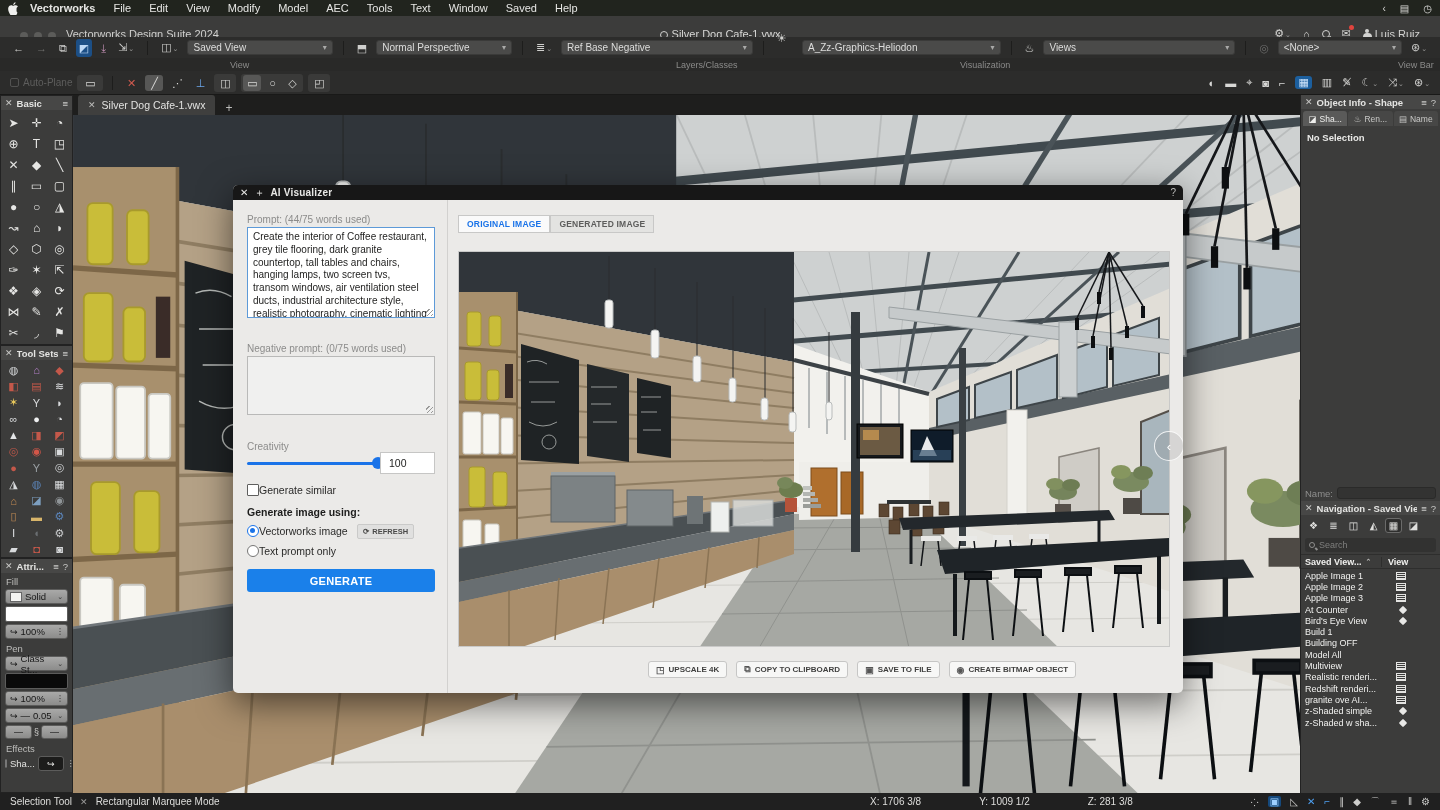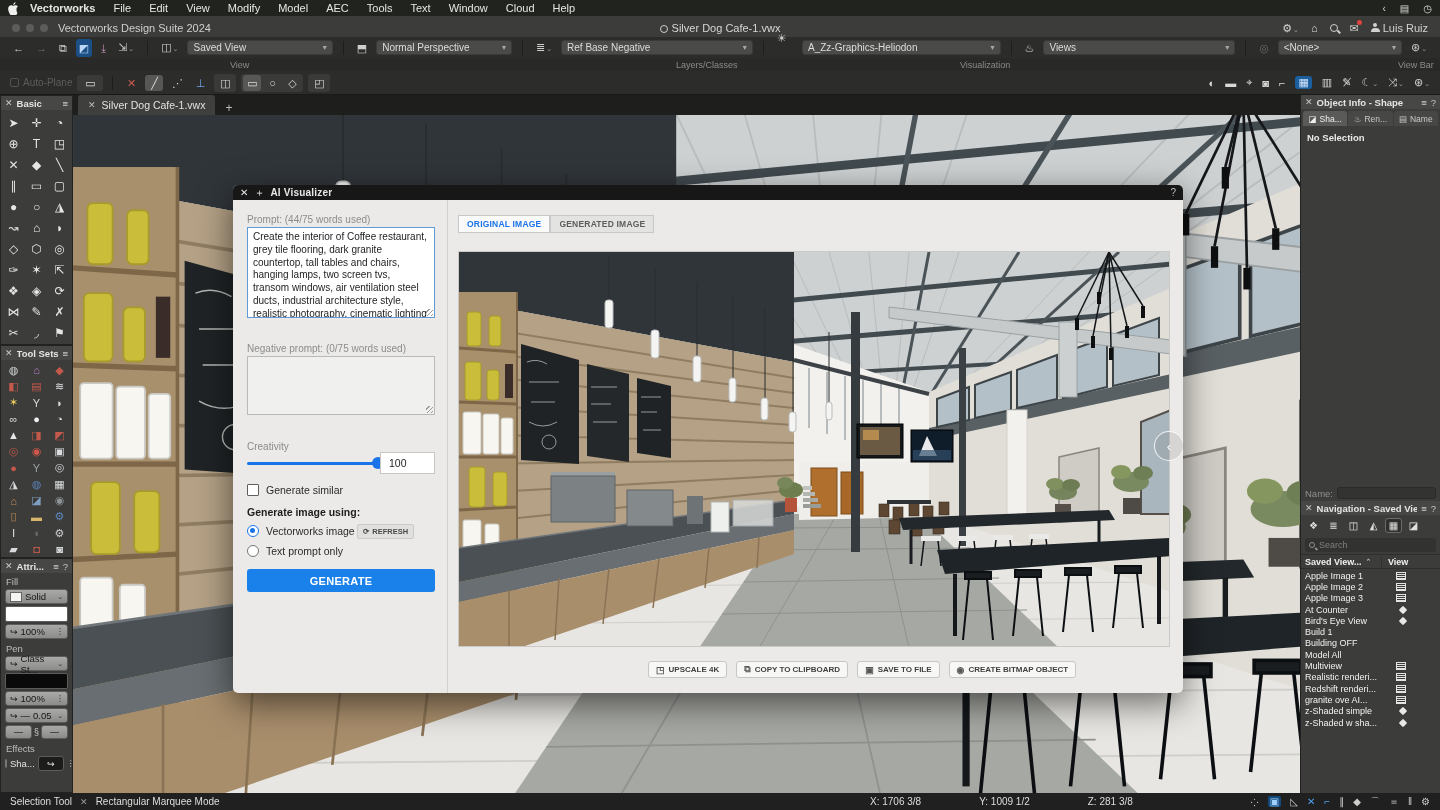--- a/index.html
+++ b/index.html
@@ -6,21 +6,21 @@
   html,body{width:1440px;height:810px;overflow:hidden;background:#222}
   .app{position:relative;width:1440px;height:810px;overflow:hidden;background:#2e2e2d}
   .abs{position:absolute}
 
   
   .menubar{left:0;top:0;width:1440px;height:16px;background:#21241e;display:flex;align-items:center;gap:0;padding:0 8px;color:#e8e8e6;font-size:11px;z-index:40}
   .menu-item{padding:0 9px;line-height:16px;color:#e6e6e4}
   .menu-item.first{font-weight:bold}
   .menubar .spacer{flex:1}
   .mb-right{display:flex;gap:14px;align-items:center;color:#d8d8d6;font-size:10px}
-  .titlebar{left:0;top:16px;width:1440px;height:24px;background:#3c3c3b;display:flex;align-items:center;padding:0 12px;color:#cfcfcd;font-size:11px;z-index:40}
+  .titlebar{left:0;top:16px;width:1440px;height:24px;background:#3c3c3b;display:flex;align-items:flex-end;padding:0 20px;color:#cfcfcd;font-size:11px;z-index:40}
   .tl{width:8px;height:8px;border-radius:50%;background:#5c5c5a;margin-right:6px}
   .doc-center{position:absolute;left:0;right:0;text-align:center;color:#d6d6d4;font-size:11px;pointer-events:none}
   .tb-right{margin-left:auto;display:flex;align-items:center;gap:12px;color:#d2d2d0;font-size:11px;z-index:2}
   .pinicon{display:inline-block;width:8px;height:8px;border:1.5px solid #cfcfcd;border-radius:50%;vertical-align:-1px;margin-right:4px}
   .mailwrap{position:relative}
   .red-dot{position:absolute;right:-3px;top:-2px;width:5px;height:5px;border-radius:50%;background:#e0443e}
   .person{display:inline-block;position:relative;width:9px;height:9px;margin-right:3px}
   .person:before{content:"";position:absolute;left:2.5px;top:0;width:4px;height:4px;border-radius:50%;background:#d2d2d0}
   .person:after{content:"";position:absolute;left:0;top:4.5px;width:9px;height:4.5px;border-radius:4px 4px 0 0;background:#d2d2d0}
   .mag{display:inline-block;position:relative;width:8px;height:8px;border:1.5px solid #d2d2d0;border-radius:50%}
@@ -114,21 +114,21 @@
   .dlg-title .q{margin-left:auto;color:#bdbdbb}
   .dlg-label{position:absolute;color:#8c8c8b;font-size:10px}
   .ta{position:absolute;background:#fff;border:1px solid #b9b9b8;font-size:10px;color:#1d1d1c;line-height:1.28;padding:3px 5px;overflow:hidden}
   .ta.focus{border:1.5px solid #5d9ad8}
   .ta.neg{background:#f0f0ef}
   .ta .rs{position:absolute;right:1px;bottom:1px;width:7px;height:7px;background:repeating-linear-gradient(135deg,transparent 0 2px,#9a9a99 2px 3px)}
   .slider{position:absolute;height:12px;display:flex;align-items:center}
   .slider .track{height:3px;background:#1a73e8;border-radius:2px;width:100%}
   .slider .thumb{position:absolute;right:-6px;top:0;width:12px;height:12px;border-radius:50%;background:#1a73e8}
   .valbox{position:absolute;background:#fff;border:1px solid #c6c6c5;font-size:10.5px;color:#1d1d1c;display:flex;align-items:center;padding-left:8px}
-  .ckrow{position:absolute;display:flex;align-items:flex-end;gap:7px;font-size:10.5px;color:#2a2a29}
+  .ckrow{position:absolute;display:flex;align-items:flex-end;font-size:10.5px;color:#2a2a29}
   .ckbox{width:12px;height:12px;border:1.5px solid #5f5f5e;background:#fff;border-radius:1px}
   .radio{width:12px;height:12px;border:1.5px solid #767675;border-radius:50%;background:#fff;position:relative}
   .radio.on{border-color:#1a73e8}
   .radio.on:after{content:"";position:absolute;left:2px;top:2px;width:5px;height:5px;border-radius:50%;background:#1a73e8}
   .bold-lab{position:absolute;font-size:10.5px;font-weight:bold;color:#1d1d1c}
   .refresh{position:absolute;height:15px;background:#e0e0df;border:1px solid #cacac9;border-radius:2px;font-size:7.5px;color:#4a4a49;display:flex;align-items:center;gap:3px;padding:0 5px;font-weight:bold}
   .generate{position:absolute;background:#1a80ea;border-radius:3px;color:#fff;font-size:11px;font-weight:bold;display:flex;align-items:center;justify-content:center;letter-spacing:.3px}
   .vdiv{position:absolute;width:1px;background:#d2d1cf}
   .tabs2{position:absolute;display:flex}
   .ptab{height:18px;border:1px solid #c8c8c7;background:#e3e3e1;color:#5d5d5c;font-size:8.5px;font-weight:bold;display:flex;align-items:center;padding:0 8px;letter-spacing:.2px}
@@ -421,21 +421,21 @@
     <span class="menu-item first">Vectorworks</span>
     <span class="menu-item">File</span>
     <span class="menu-item">Edit</span>
     <span class="menu-item">View</span>
     <span class="menu-item">Modify</span>
     <span class="menu-item">Model</span>
     <span class="menu-item">AEC</span>
     <span class="menu-item">Tools</span>
     <span class="menu-item">Text</span>
     <span class="menu-item">Window</span>
-    <span class="menu-item">Cloud</span>
+    <span class="menu-item">Saved</span>
     <span class="menu-item">Help</span>
     <span class="spacer"></span>
     <span class="mb-right">
       <span>‹</span>
       <span>▤</span>
       <span>◷</span>
     </span>
   </div>
 
   <div class="abs titlebar">

